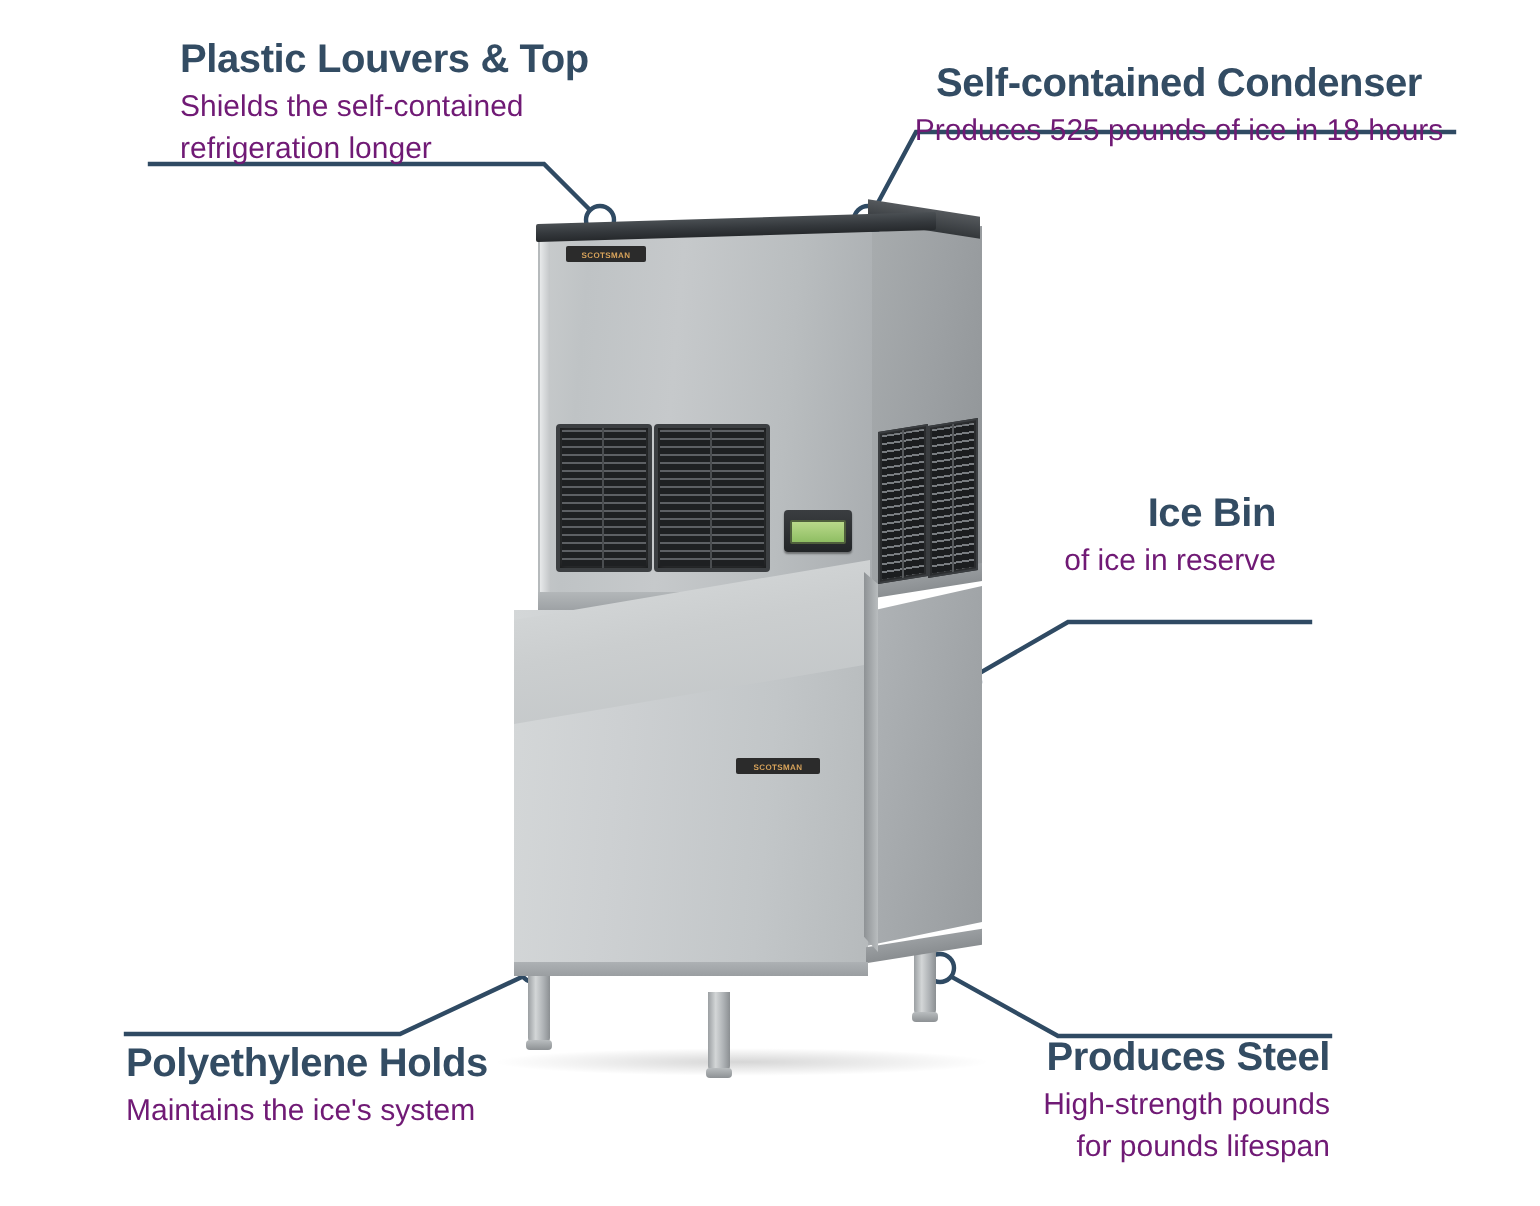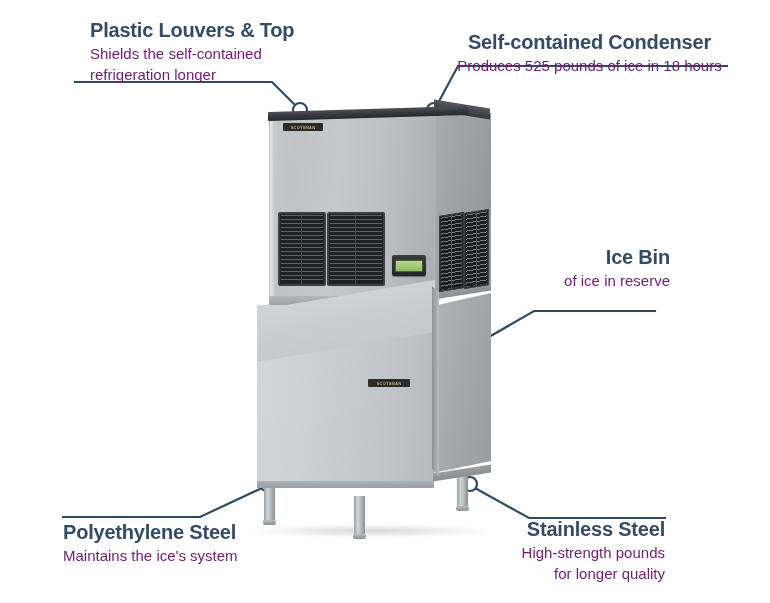--- a/index.html
+++ b/index.html
@@ -17,21 +17,21 @@
   .callout .c-desc{
      font-size:15px;font-weight:400;color:#701a75;line-height:1.33;
      margin-top:1px;white-space:nowrap;}
 
   .al-left{text-align:left;}
   .al-right{text-align:right;}
   .al-center{text-align:center;margin-top:12px;}
 
   #co-louvers{left:90px;top:19px;}
   #co-condenser{left:452px;top:19px;width:275px;}
-  #co-icebin{left:462px;top:246px;width:208px;}
+  #co-icebin{left:430px;top:246px;width:208px;}
   #co-liner{left:63px;top:521px;}
   #co-steel{left:452px;top:518px;width:213px;}
 
   
   #leaders{position:absolute;left:0;top:0;width:770px;height:603px;
            pointer-events:none;}
 
   
   #product{position:absolute;left:236px;top:100px;width:272px;height:440px;}
 
@@ -221,23 +221,23 @@
     <div class="c-title">Self-contained Condenser</div>
     <div class="c-desc">Produces 525 pounds of ice in 18 hours</div>
   </div>
 
   <div class="callout al-right" id="co-icebin">
     <div class="c-title">Ice Bin</div>
     <div class="c-desc">of ice in reserve</div>
   </div>
 
   <div class="callout al-left" id="co-liner">
-    <div class="c-title">Polyethylene Steel</div>
+    <div class="c-title">Polyethylene Holds</div>
     <div class="c-desc">Maintains the ice's system</div>
   </div>
 
   <div class="callout al-right" id="co-steel">
-    <div class="c-title">Stainless Steel</div>
+    <div class="c-title">Produces Steel</div>
     <div class="c-desc">High-strength pounds</div>
-    <div class="c-desc">for longer quality</div>
+    <div class="c-desc">for pounds lifespan</div>
   </div>
 
 </div>
 
 </body></html>

